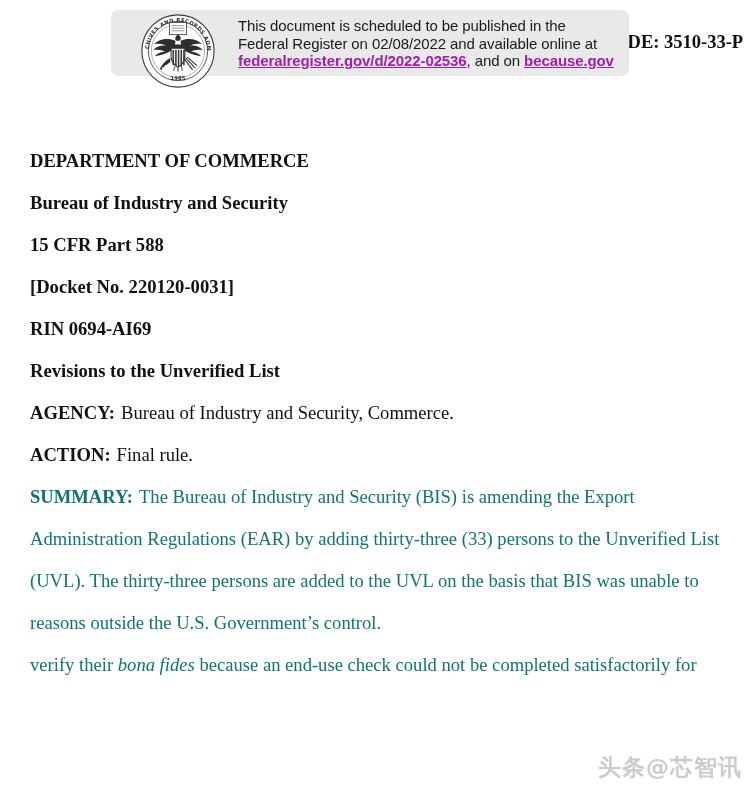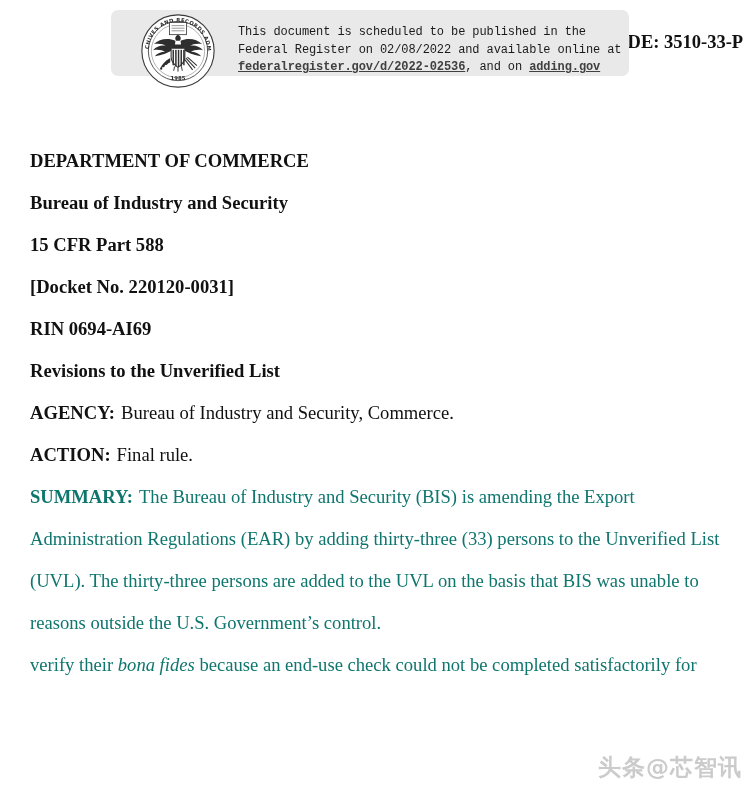--- a/index.html
+++ b/index.html
@@ -29,33 +29,33 @@
   #nara-seal {
     position: absolute;
     left: 24px;
     top: -2px;
     width: 86px;
     height: 86px;
   }
   #nara-banner-text {
     position: absolute;
     left: 127px;
-    top: 14px;
+    top: 7px;
     width: 382px;
-    font-family: Liberation Mono, monospace;
-    font-size: 12px;
+    font-family: Liberation Sans, sans-serif;
+    font-size: 15px;
     line-height: 17.5px;
     color: #1a1a1a;
     letter-spacing: -0.1px;
   }
   .banner-line { white-space: nowrap; }
   .banner-link {
     font-weight: bold;
     text-decoration: underline;
-    color: #404040;
+    color: #a21caf;
   }
 
   
   #billing-code {
     position: absolute;
     left: 516px;
     top: 32px;
     font-family: "Liberation Serif", serif;
     font-weight: bold;
     font-size: 18.5px;
@@ -165,21 +165,21 @@
 
       <path d="M46 68 L 45 73 M50 69 L 50 74 M54 68 L 55 73" stroke="#2e2e2e" stroke-width="1.1" fill="none"></path>
     </g>
     <text font-family="DejaVu Sans, sans-serif" font-size="6.2" fill="#2b2b2b" font-weight="bold" text-anchor="middle" x="50" y="84">1985</text>
   </svg>
 
   <div id="nara-banner-text">
     <div class="banner-line">This document is scheduled to be published in the</div>
     <div class="banner-line">Federal Register on 02/08/2022 and available online at</div>
     <div class="banner-line">
-      <span class="banner-link">federalregister.gov/d/2022-02536</span><span>, and on </span><span class="banner-link">adding.gov</span>
+      <span class="banner-link">federalregister.gov/d/2022-02536</span><span>, and on </span><span class="banner-link">because.gov</span>
     </div>
   </div>
 </div>
 
 <div id="doc-body">
 
   <div class="doc-line bold">DEPARTMENT OF COMMERCE</div>
 
   <div class="doc-line bold">Bureau of Industry and Security</div>
 

